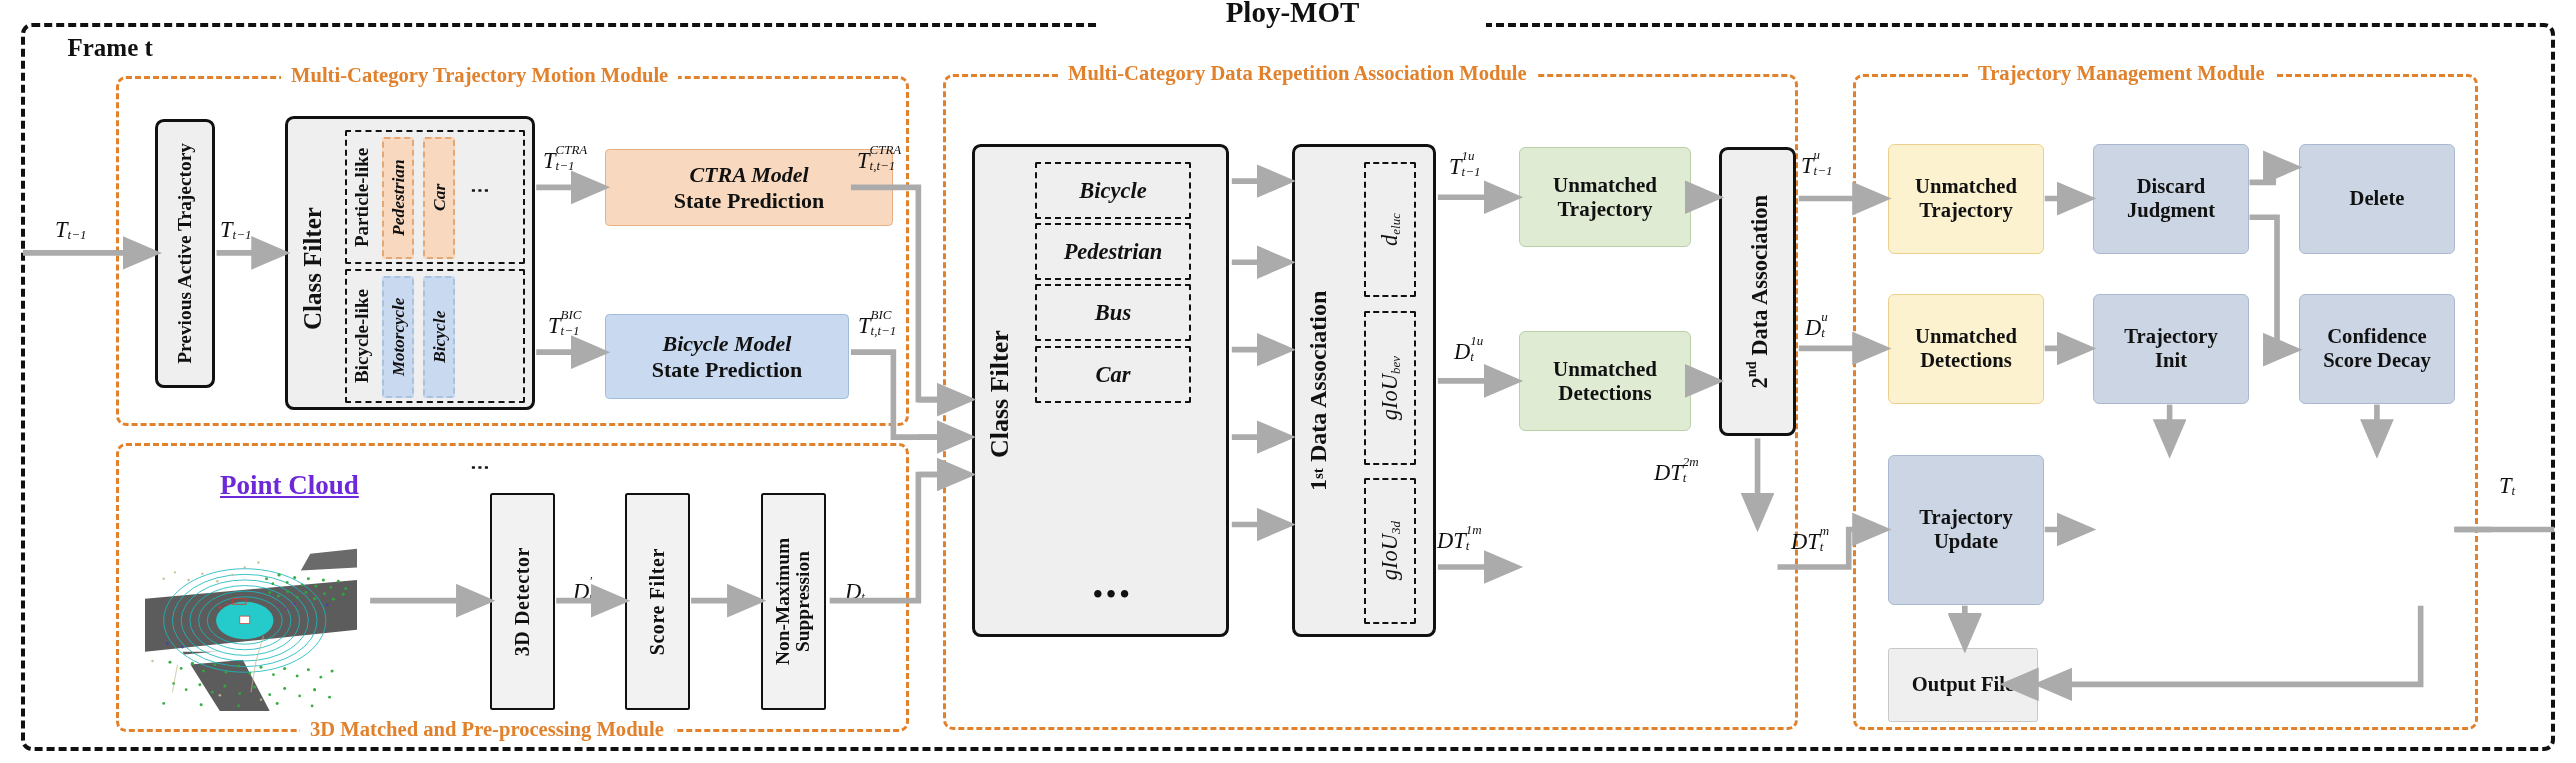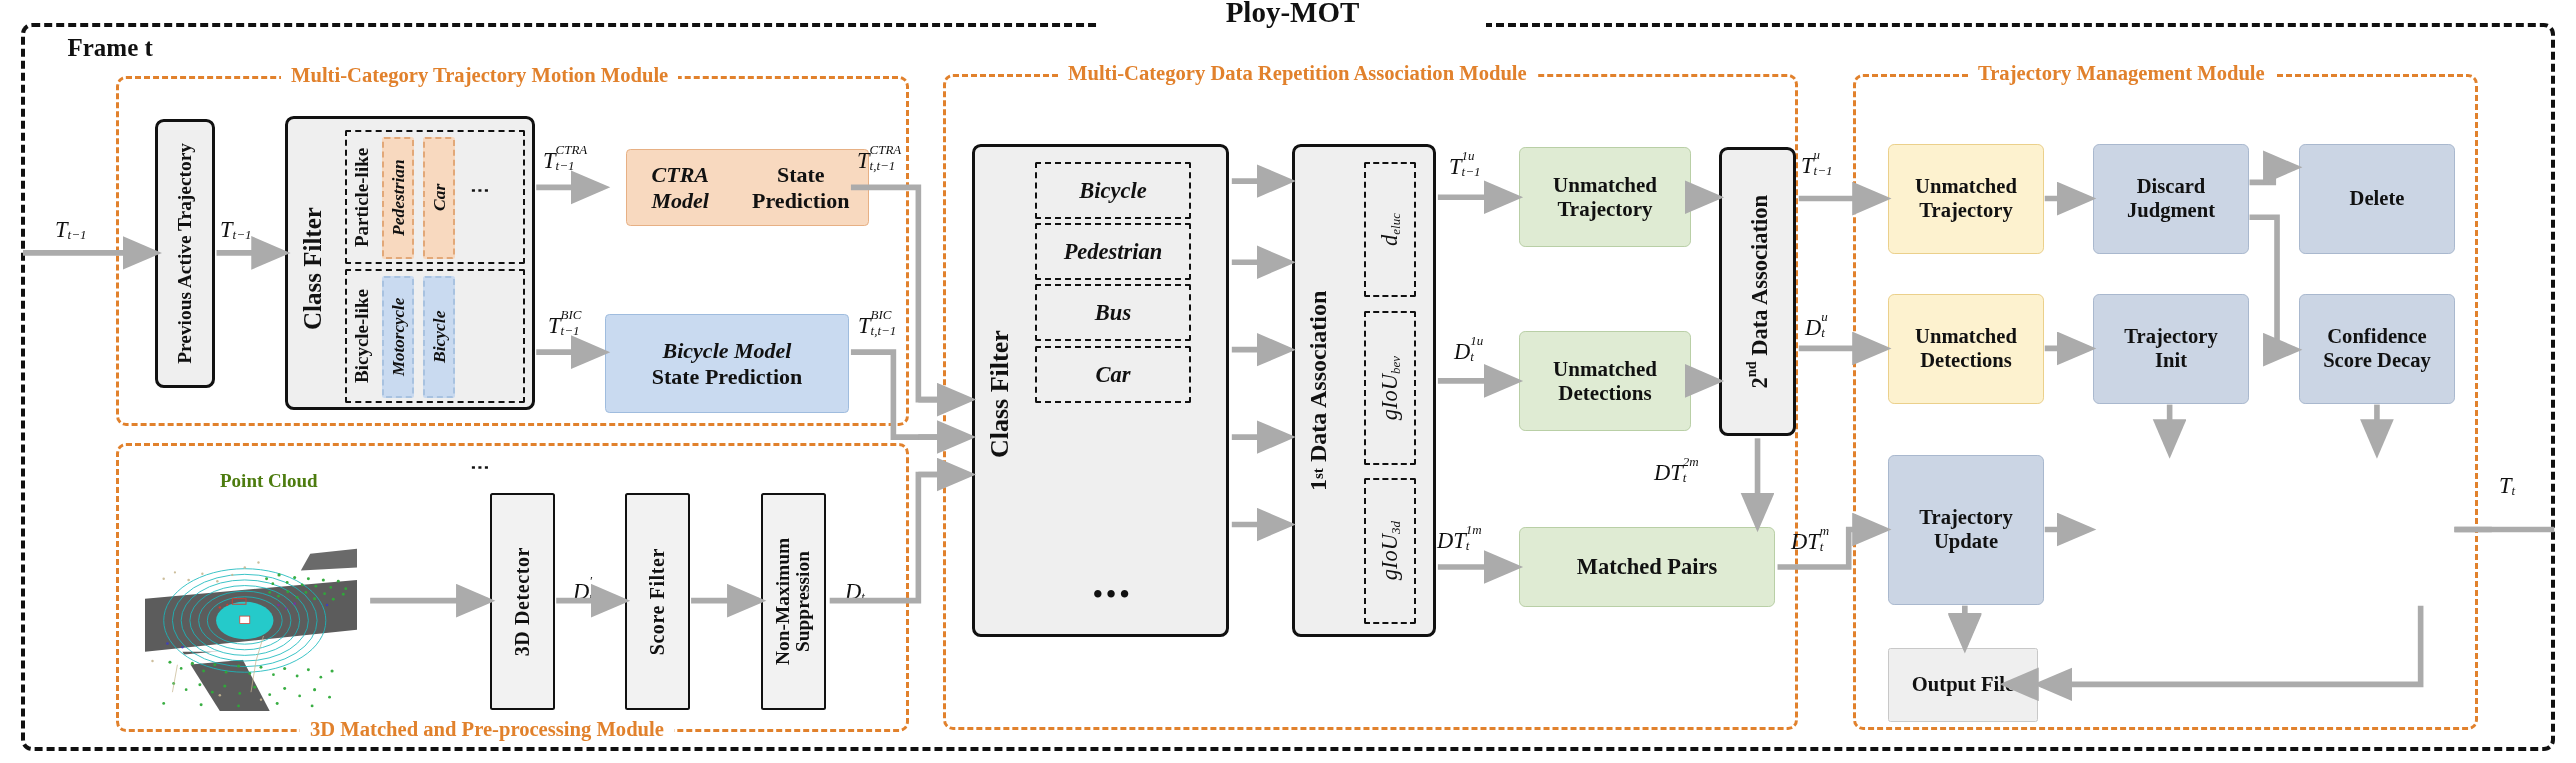--- a/index.html
+++ b/index.html
@@ -133,35 +133,35 @@
       <div class="dashbox-blue" style="left:35px;top:5px;width:32px;height:122px;">
         <div class="abs vtext b-ital" style="left:0;top:0;width:29px;height:117px;font-size:17px;display:flex;align-items:center;justify-content:center;">Motorcycle</div>
       </div>
       <div class="dashbox-blue" style="left:76px;top:5px;width:32px;height:122px;">
         <div class="abs vtext b-ital" style="left:0;top:0;width:29px;height:117px;font-size:17.5px;display:flex;align-items:center;justify-content:center;">Bicycle</div>
       </div>
       <div class="dots3v" style="left:122px;top:187px;font-size:19px;">⋮</div>
     </div>
   </div>
 
-  <div class="node n-orange abs" style="left:626px;top:149px;width:243px;height:77px;flex-direction:row;">
+  <div class="node n-orange abs" style="left:605px;top:149px;width:288px;height:77px;flex-direction:column;">
     <span class="b-ital" style="font-size:22px;">CTRA Model</span>
     <span class="b-bold" style="font-size:22px;">State Prediction</span>
   </div>
 
-  <div class="node n-blue abs" style="left:605px;top:314px;width:244px;height:99px;flex-direction:column;">
+  <div class="node n-blue abs" style="left:605px;top:314px;width:244px;height:85px;flex-direction:column;">
     <span class="b-ital" style="font-size:22px;">Bicycle Model</span>
     <span class="b-bold" style="font-size:22px;">State Prediction</span>
   </div>
 
   <div class="abs mod" id="mod-detector">
     <div class="mod-title" id="mod-detector-title">3D Matched and Pre-processing Module</div>
   </div>
 
-  <div class="abs b-bold" style="left:220px;top:470px;font-size:19px;color:#4d7c0f;">Point Cloud</div>
+  <div class="abs b-bold" style="left:220px;top:470px;font-size:27px;color:#6d28d9;text-decoration:underline;">Point Cloud</div>
 
   <div id="pc-art" style="left:145px;top:505px;width:212px;height:206px;">
     <svg width="212" height="206" viewBox="0 0 340 330" xmlns="http://www.w3.org/2000/svg">
       <rect width="340" height="330" fill="#ffffff"></rect>
       <polygon points="0,150 340,120 340,200 0,235" fill="#5c5c5c"></polygon>
       <polygon points="60,235 120,330 200,330 150,235" fill="#5c5c5c"></polygon>
       <polygon points="250,105 340,100 340,70 265,78" fill="#6a6a6a"></polygon>
       <polygon points="0,245 340,215 340,232 0,262" fill="#ffffff"></polygon>
       <ellipse cx="160" cy="185" rx="46" ry="30" fill="#1fd6d6" opacity="0.9"></ellipse>
       <g stroke="#19b9bd" fill="none" stroke-width="1.6" opacity="0.85">
@@ -311,23 +311,20 @@
   </div>
 
   <div class="node n-green abs" style="left:1519px;top:147px;width:172px;height:100px;flex-direction:column;">
     <span class="b-bold" style="font-size:21px;">Unmatched</span>
     <span class="b-bold" style="font-size:21px;">Trajectory</span>
   </div>
   <div class="node n-green abs" style="left:1519px;top:331px;width:172px;height:100px;flex-direction:column;">
     <span class="b-bold" style="font-size:21px;">Unmatched</span>
     <span class="b-bold" style="font-size:21px;">Detections</span>
   </div>
-  <div class="node n-green abs" style="left:1519px;top:527px;width:256px;height:80px;">
-    <span class="b-bold" style="font-size:22.5px;">Matched Pairs</span>
-  </div>
 
   <div class="node n-grey abs" style="left:1719px;top:147px;width:77px;height:289px;">
     <span class="vtext b-bold" style="font-size:22.5px;"><span>2</span><span style="font-size:14.4px;vertical-align:super;">nd</span> <span>Data Association</span></span>
   </div>
 
   <div class="abs mod" id="mod-traj">
     <div class="mod-title" id="mod-traj-title">Trajectory Management Module</div>
   </div>
 
   <div class="node n-yellow abs" style="left:1888px;top:144px;width:156px;height:110px;flex-direction:column;">

